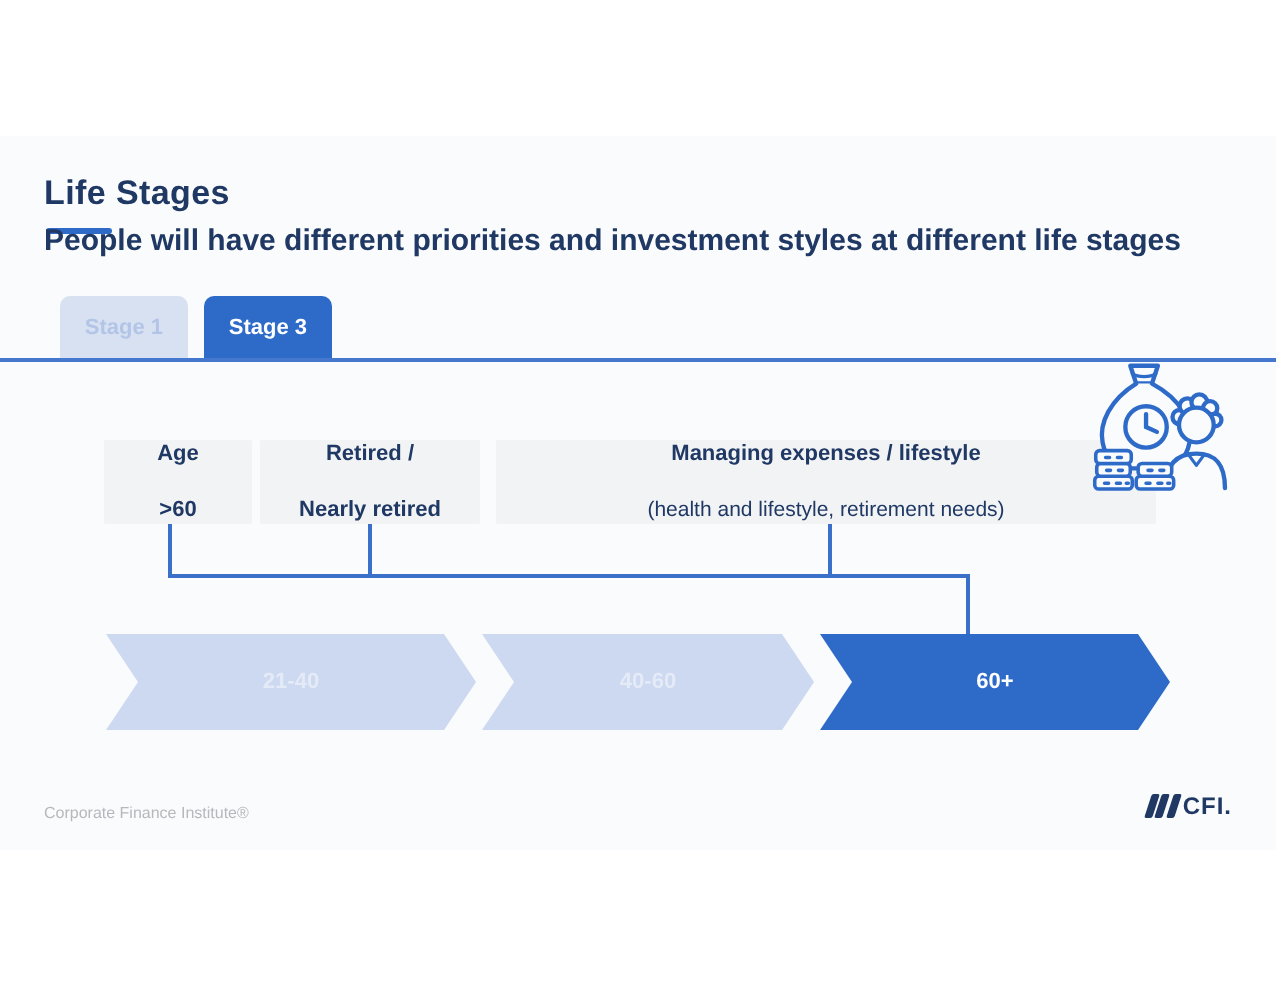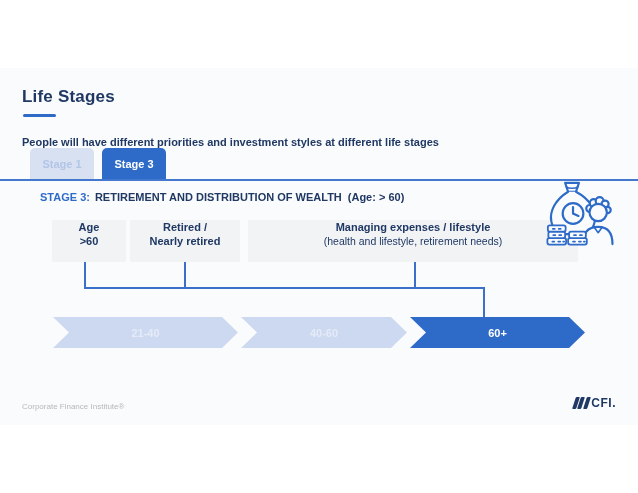--- a/index.html
+++ b/index.html
@@ -2,52 +2,52 @@
 <html><head>
 <meta charset="utf-8">
 <style>
   * { margin:0; padding:0; box-sizing:border-box; }
   html,body { width:638px; height:493px; background:#ffffff; font-family:"Liberation Sans", sans-serif; }
   .page { position:relative; width:638px; height:493px; background:#ffffff; overflow:hidden; }
   .slide { position:absolute; left:0; top:68px; width:638px; height:357px; background:#fafbfc; }
 
   .title { position:absolute; left:22px; top:19px; font-size:17px; font-weight:bold; color:#1f3864; letter-spacing:.2px; }
   .title-underline { position:absolute; left:23px; top:46px; width:33px; height:3px; background:#2e6bc9; border-radius:2px; }
-  .subtitle { position:absolute; left:22px; top:68px; font-size:11px; font-weight:bold; color:#1f3864;text-align:right; }
+  .subtitle { position:absolute; left:22px; top:44px; font-size:15px; font-weight:bold; color:#1f3864;text-align:right; }
 
   .tabs { position:absolute; left:30px; top:80px; display:flex; gap:8px; z-index:2; }
   .tab { width:64px; height:31px; display:flex; align-items:center; justify-content:center;
          font-size:11px; font-weight:bold; border-radius:5px 5px 0 0;
          background:#d8e1f2; color:#b3c5e7; cursor:pointer; }
   .tab.active { background:#2e6bc9; color:#ffffff; }
 
   .divider { position:absolute; left:0; top:111px; width:638px; height:2px; background:#4478ce; z-index:1; }
 
   .stage-heading { position:absolute; left:40px; top:123px; font-size:11px; font-weight:bold; color:#1f3864; }
   .stage-heading .prefix { color:#2e6bc9; margin-right:5px; }
   .stage-heading .age { margin-left:6px; }
 
   .info-box { position:absolute; top:152px; height:42px; background:#f2f3f5; display:flex;
-              flex-direction:column; align-items:center; justify-content:flex-start; color:#1f3864; border-radius:1px; }
+              flex-direction:column; align-items:center; justify-content:space-between; color:#1f3864; border-radius:1px; }
   .info-box .l1 { font-size:11px; font-weight:bold; line-height:14px; }
   .info-box .l2 { font-size:11px; font-weight:bold; line-height:14px; }
   .info-box.wide .l2 { font-weight:normal; font-size:10.5px; }
   #box1 { left:52px;  width:74px; }
   #box2 { left:130px; width:110px; }
   #box3 { left:248px; width:330px; }
 
   .conn { position:absolute; background:#3a70ca; }
   #conn-v1 { left:84px;  top:194px; width:2px; height:26px; }
   #conn-v2 { left:184px; top:194px; width:2px; height:26px; }
   #conn-v3 { left:414px; top:194px; width:2px; height:26px; }
   #conn-h  { left:84px;  top:219px; width:401px; height:2px; }
   #conn-v4 { left:483px; top:219px; width:2px; height:31px; }
 
   .chevrons { position:absolute; left:53px; top:249px; width:532px; height:31px; display:flex; gap:3px; }
-  .chevron { height:31px; display:flex; align-items:center; justify-content:center;
+  .chevron { height:48px; display:flex; align-items:center; justify-content:center;
              font-size:11px; font-weight:bold; color:#e4ebf7; background:#cdd9f0;
              clip-path:polygon(0 0, calc(100% - 16px) 0, 100% 50%, calc(100% - 16px) 100%, 0 100%, 16px 50%); }
   #chev1 { width:185px; } #chev2 { width:166px; } #chev3 { width:175px; }
   .chevron.active { background:#2e6bc9; color:#ffffff; }
 
   .hero-icon { position:absolute; left:536px; top:107px; width:78px; height:73px; }
 
   .footer-left { position:absolute; left:22px; top:334px; font-size:8px; color:#b5b8bd; }
   .logo { position:absolute; right:22px; top:328px; display:flex; align-items:center; gap:3px; }
   .logo-slashes { display:flex; gap:2px; }
@@ -64,23 +64,20 @@
     <div class="title-underline"></div>
     <div class="subtitle">People will have different priorities and investment styles at different life stages</div>
 
     <div class="tabs">
       <div class="tab">Stage 1</div>
       <div class="tab active">Stage 3</div>
     </div>
 
     <div class="divider"></div>
 
-    <div class="stage-heading">
-      <span class="prefix">STAGE 3:</span><span>RETIREMENT AND DISTRIBUTION OF WEALTH</span><span class="age">(Age: &gt; 60)</span>
-    </div>
 
     <div class="info-box" id="box1">
       <div class="l1">Age</div>
       <div class="l2">&gt;60</div>
     </div>
     <div class="info-box" id="box2">
       <div class="l1">Retired /</div>
       <div class="l2">Nearly retired</div>
     </div>
     <div class="info-box wide" id="box3">

